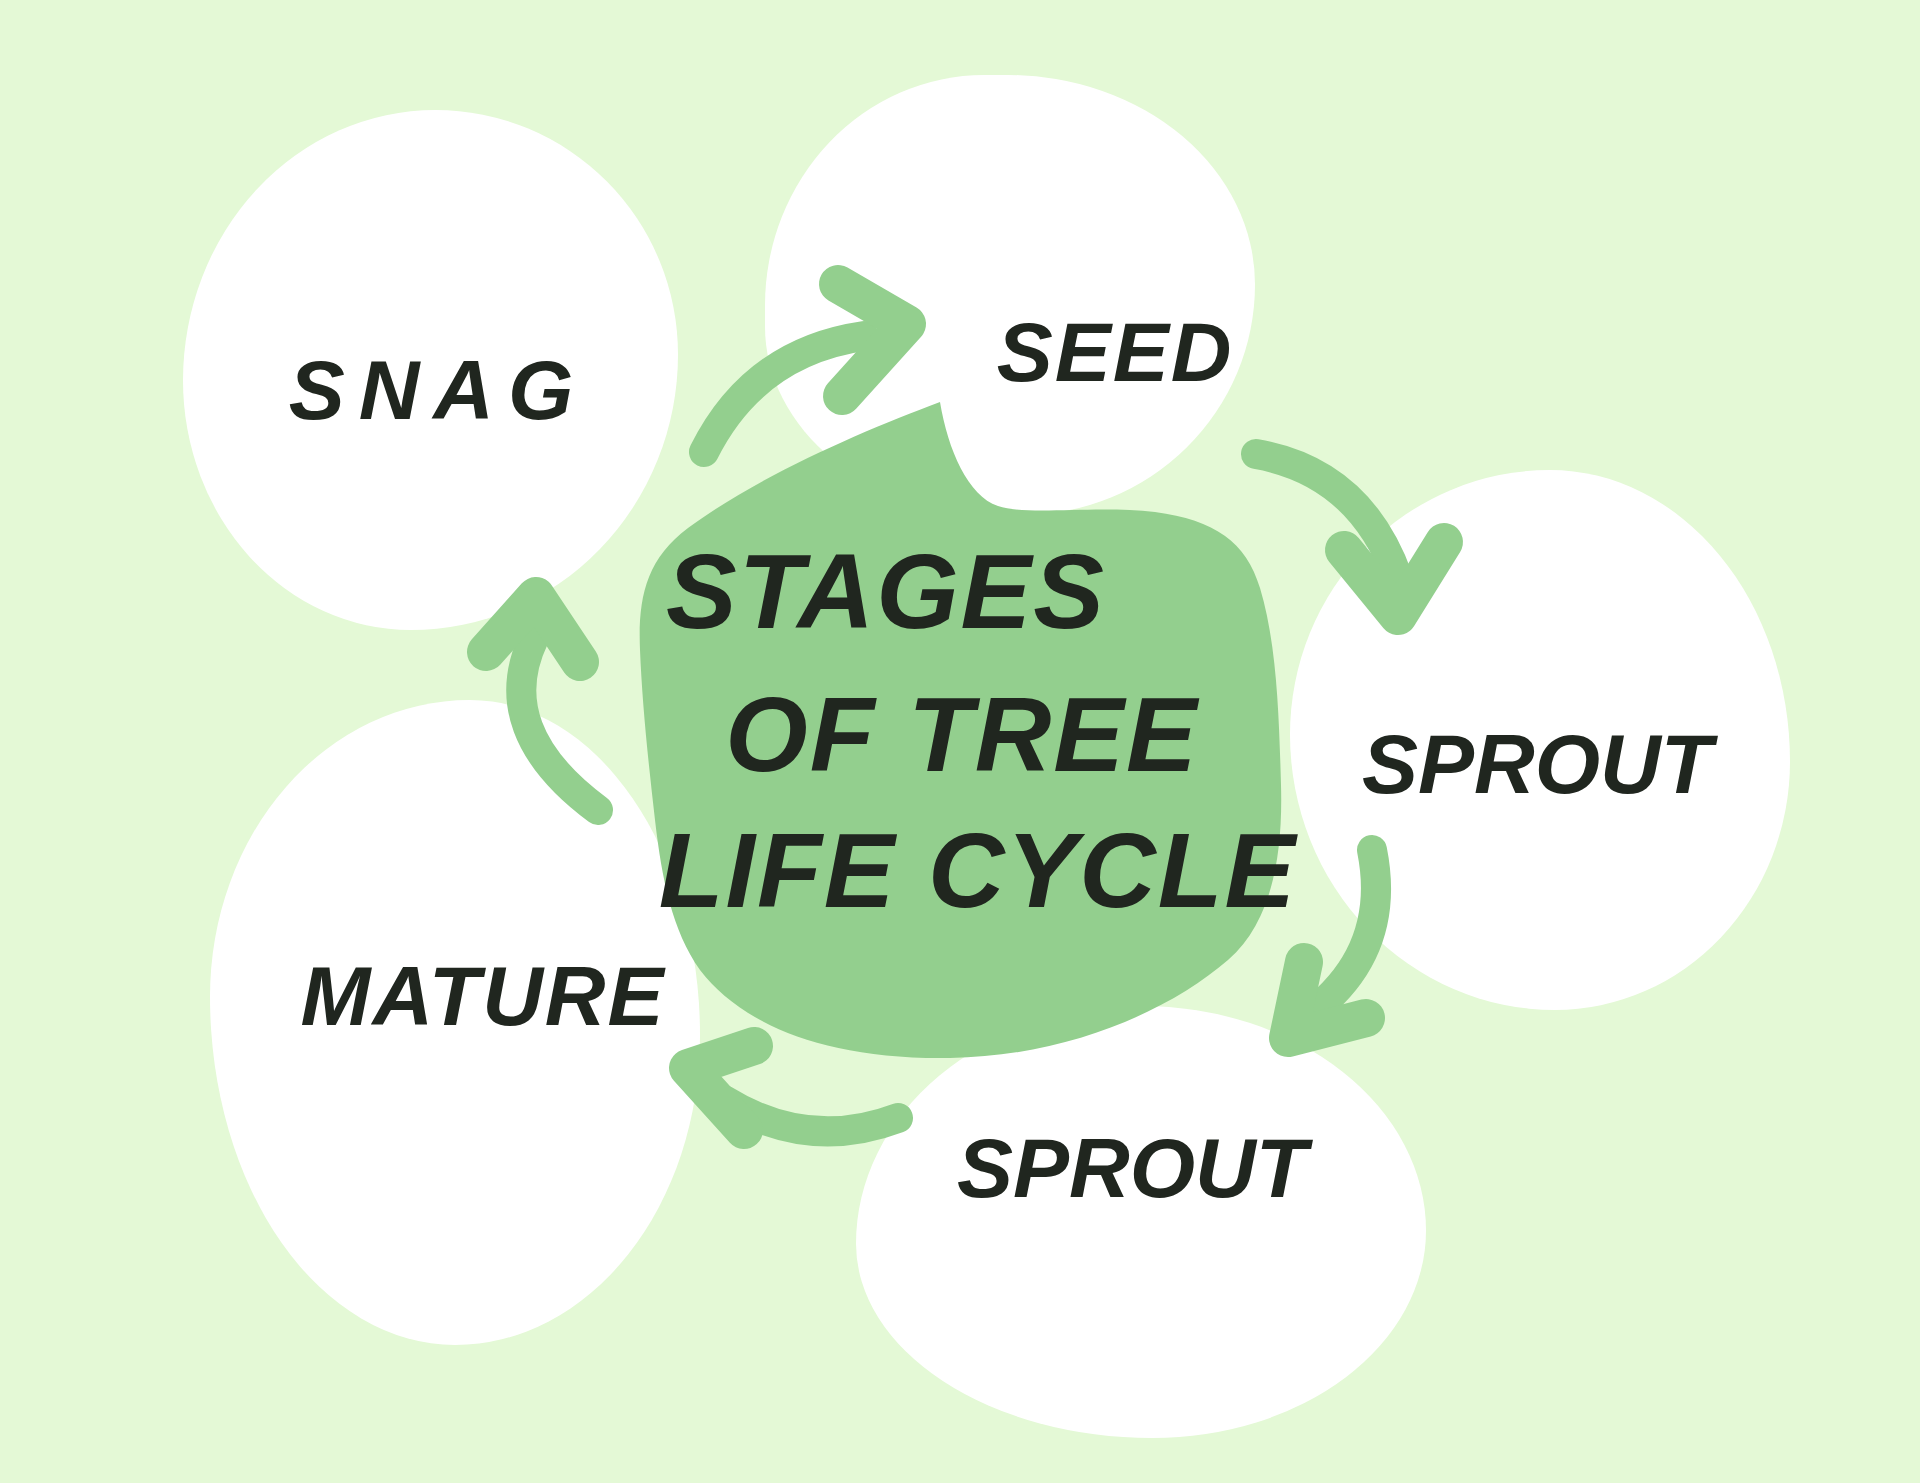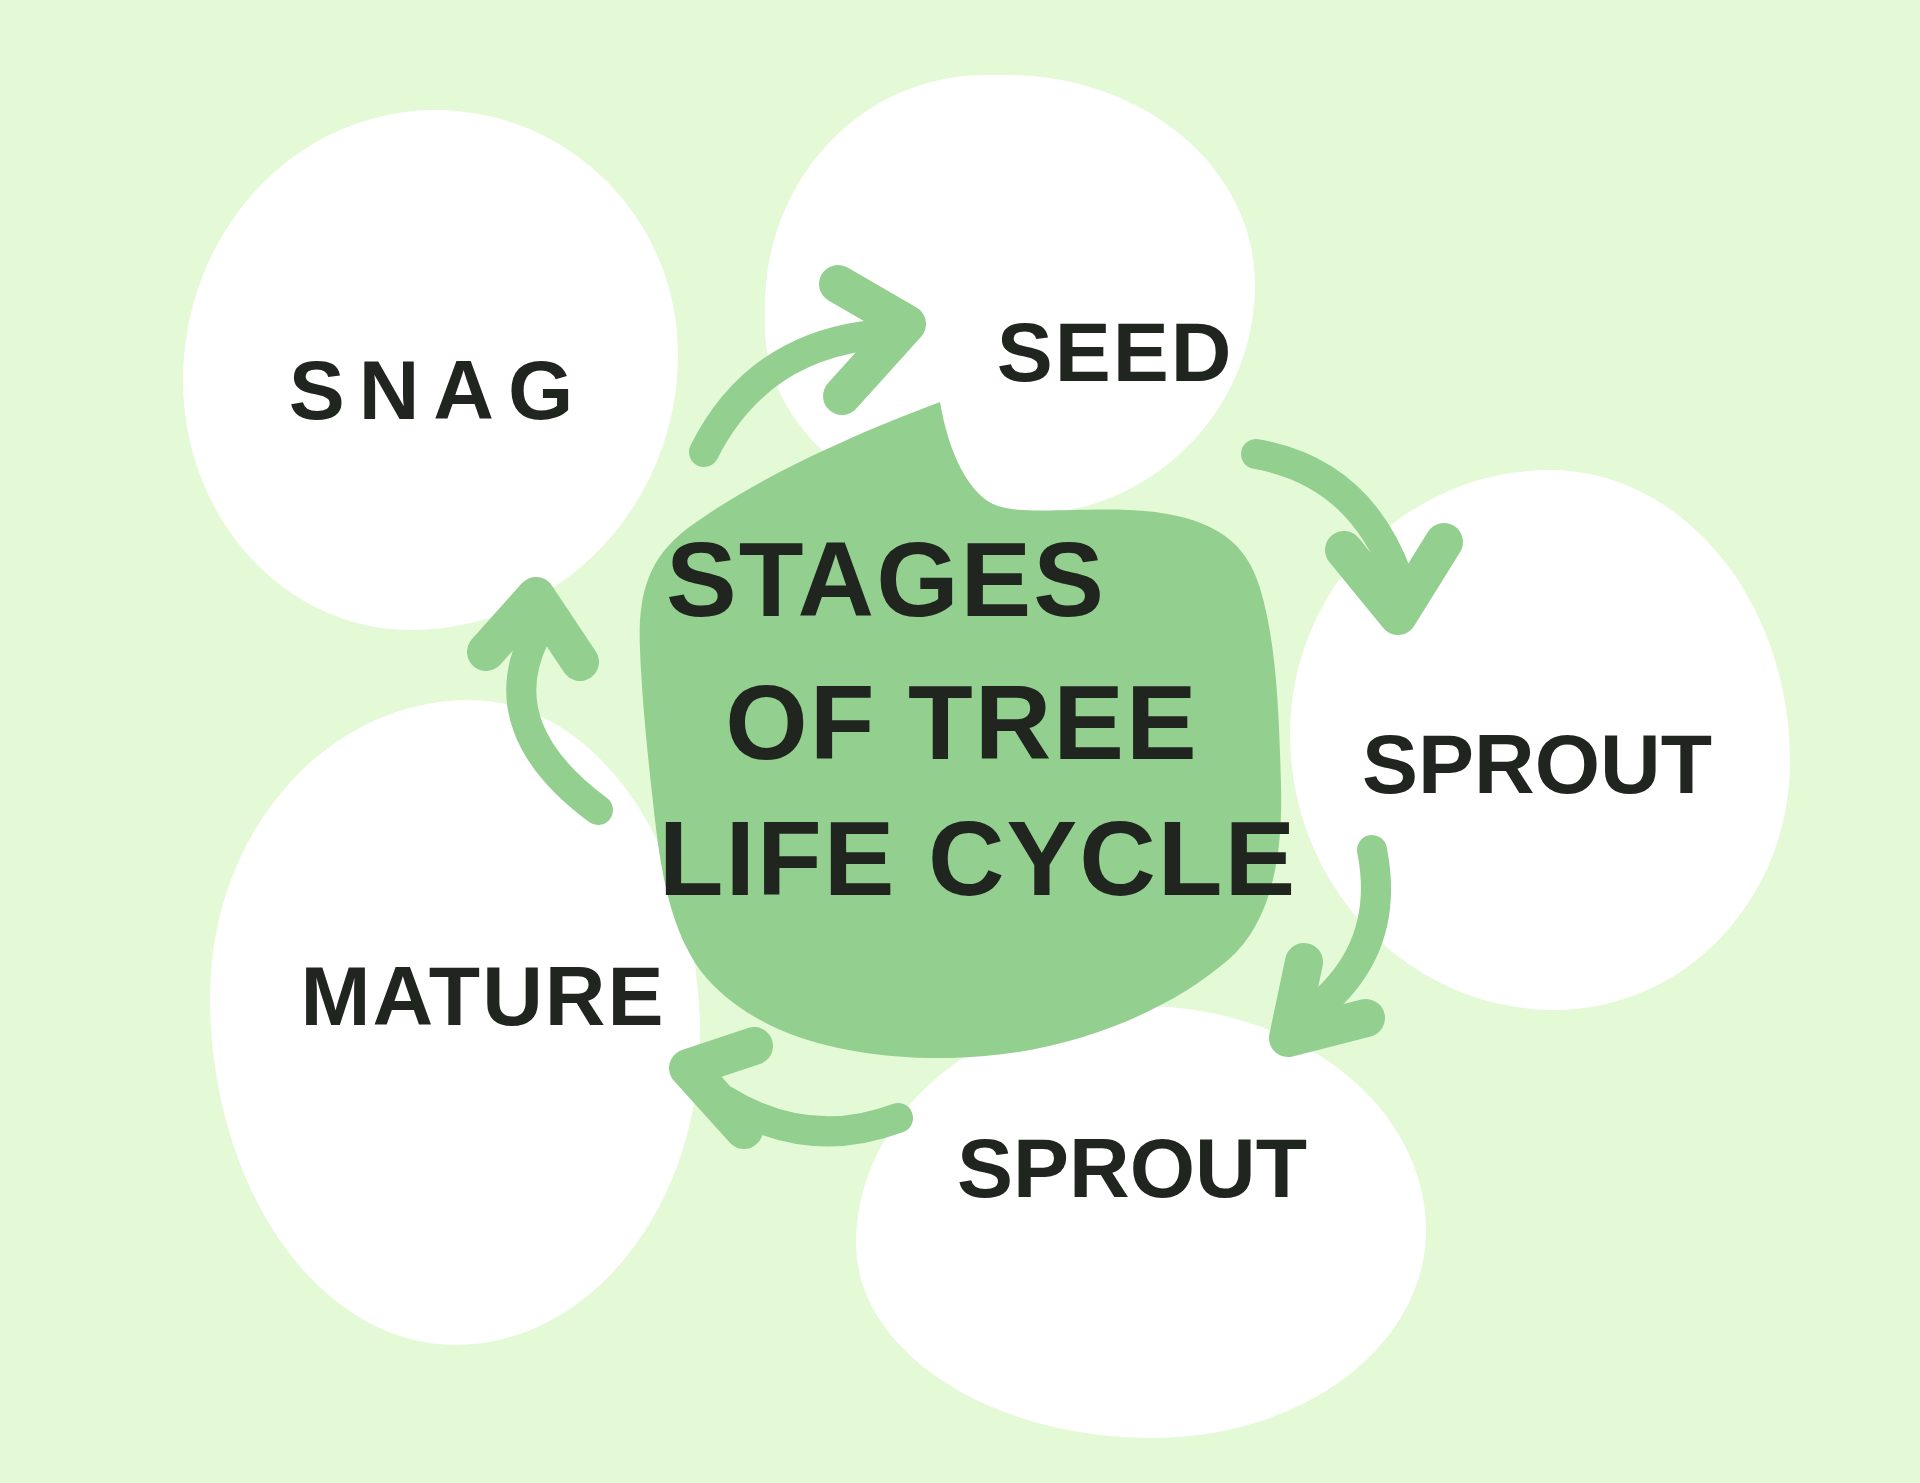--- a/index.html
+++ b/index.html
@@ -3,20 +3,21 @@
 <meta charset="utf-8">
 <style>
   html, body { margin: 0; padding: 0; }
   .canvas {
     position: relative;
     width: 1920px;
     height: 1483px;
     background: var(--bg, #e4f9d6);
     overflow: hidden;
     font-family: "Liberation Sans", sans-serif;
+    font-style: italic;
   }
   .blob {
     position: absolute;
     background: var(--node, #ffffff);
   }
   #blob-snag    { left: 183px;  top: 110px;  width: 495px; height: 520px;
                   border-radius: 51% 49% 54% 46% / 52% 47% 53% 48%; }
   #blob-seed    { left: 765px;  top: 75px;   width: 490px; height: 440px;
                   border-radius: 47% 53% 50% 50% / 55% 50% 55% 45%; }
   #blob-sprout  { left: 1290px; top: 470px;  width: 500px; height: 540px;
@@ -64,20 +65,21 @@
 
   .title-line {
     position: absolute;
     transform: translate(-50%, -50%);
     color: var(--ink, #20261f);
     font-weight: 700;
     font-size: 106px;
     letter-spacing: 2px;
     white-space: nowrap;
     z-index: 3;
+    margin-top: 12px;
   }
   #title-1 { left: 886px; top: 579px; }
   #title-2 { left: 962px; top: 722px; }
   #title-3 { left: 978px; top: 858px; }
 </style>
 </head>
 <body>
 
 <div class="canvas">
 

